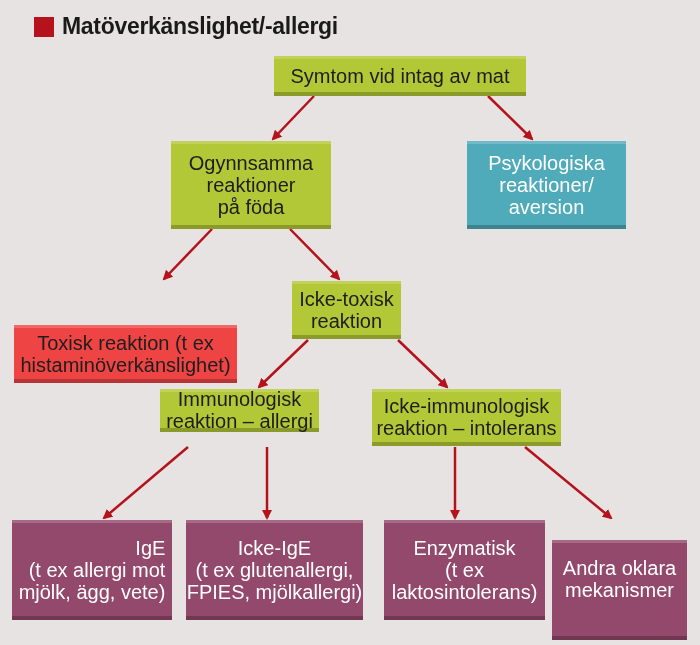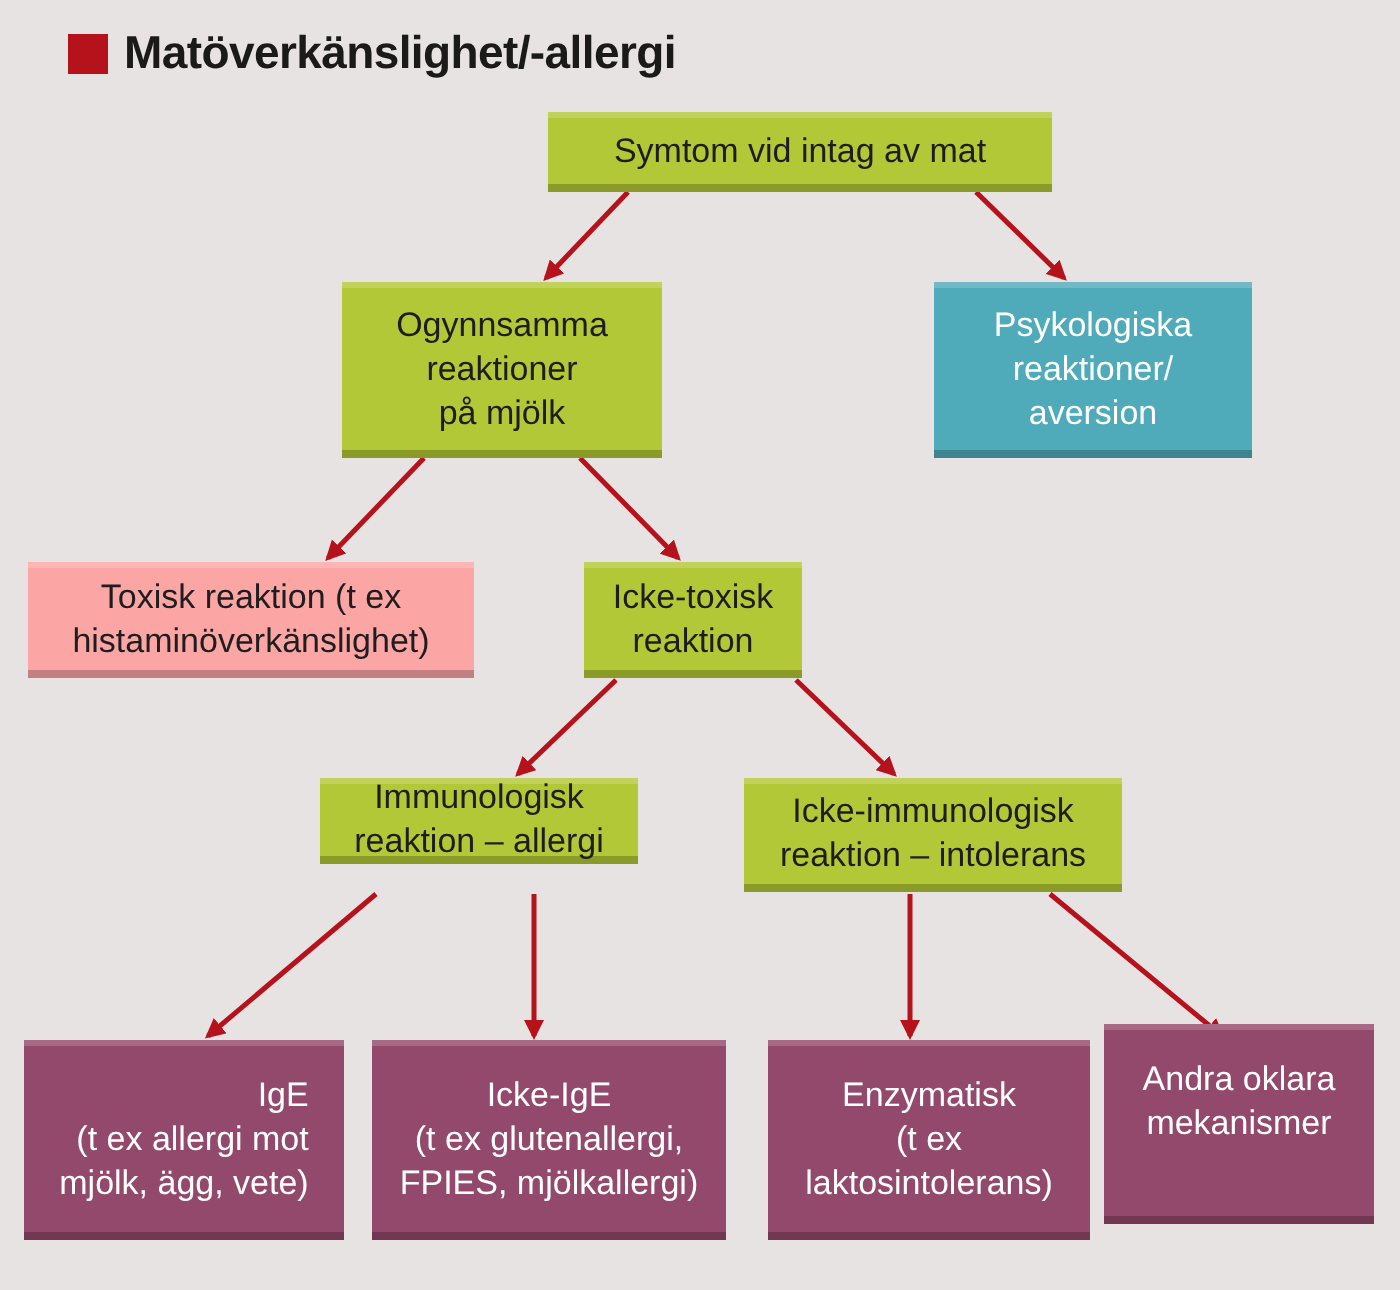--- a/index.html
+++ b/index.html
@@ -7,27 +7,27 @@
     width: 700px; height: 645px; position: relative; overflow: hidden;
     background: #e8e3e3;
     font-family: "Liberation Sans", "DejaVu Sans", sans-serif;
   }
   .title-row { position: absolute; left: 14px; top: 13px; display: flex; align-items: center; padding-left: 20px; }
   .title-square { width: 20px; height: 20px; background: #b5121b; margin-right: 8px; }
   .title-text { font-size: 23px; font-weight: bold; color: #1a1a1a; letter-spacing: -0.3px; }
   .box {
     position: absolute; box-sizing: border-box;
     display: flex; align-items: center; justify-content: center; text-align: center;
-    font-size: 17px; line-height: 22px; color: #1e1e1e;
+    font-size: 20px; line-height: 22px; color: #1e1e1e;
     white-space: pre-line;
     border-bottom: 4px solid rgba(0,0,0,0.22);
     border-top: 3px solid rgba(255,255,255,0.18);
   }
   .green { background: #b3c836; }
-  .orange { background: #fca5a5; }
+  .orange { background: #ef4444; margin-top: 44px; }
   .teal { background: #4fabb9; color: #ffffff; }
   .plum { background: #93496b; color: #ffffff; align-items: flex-start; padding-top: 14px; }
   svg.arrows { position: absolute; left: 0; top: 0; }
 </style>
 </head>
 <body>
 
 <div class="title-row">
   <div class="title-square"></div>
   <div class="title-text">Matöverkänslighet/-allergi</div>
@@ -50,21 +50,21 @@
     <line x1="267" y1="447" x2="267" y2="518"></line>
     <line x1="455" y1="447" x2="455" y2="518"></line>
     <line x1="525" y1="447" x2="611" y2="518"></line>
   </g>
 </svg>
 
 <div class="box green" style="left:274px; top:56px; width:252px; height:40px;">Symtom vid intag av mat</div>
 
 <div class="box green" style="left:171px; top:141px; width:160px; height:88px;">Ogynnsamma
 reaktioner
-på mjölk</div>
+på föda</div>
 
 <div class="box teal" style="left:467px; top:141px; width:159px; height:88px;">Psykologiska
 reaktioner/
 aversion</div>
 
 <div class="box orange" style="left:14px; top:281px; width:223px; height:58px;">Toxisk reaktion (t ex
 histaminöverkänslighet)</div>
 
 <div class="box green" style="left:292px; top:281px; width:109px; height:58px;">Icke-toxisk
 reaktion</div>
@@ -80,14 +80,14 @@
 mjölk, ägg, vete)</div>
 
 <div class="box plum" style="left:186px; top:520px; width:177px; height:100px;">Icke-IgE
 (t ex glutenallergi,
 FPIES, mjölkallergi)</div>
 
 <div class="box plum" style="left:384px; top:520px; width:161px; height:100px;">Enzymatisk
 (t ex
 laktosintolerans)</div>
 
-<div class="box plum" style="left:552px; top:512px; width:135px; height:100px;">Andra oklara
+<div class="box plum" style="left:552px; top:540px; width:135px; height:100px;">Andra oklara
 mekanismer</div>
 
 </body></html>

